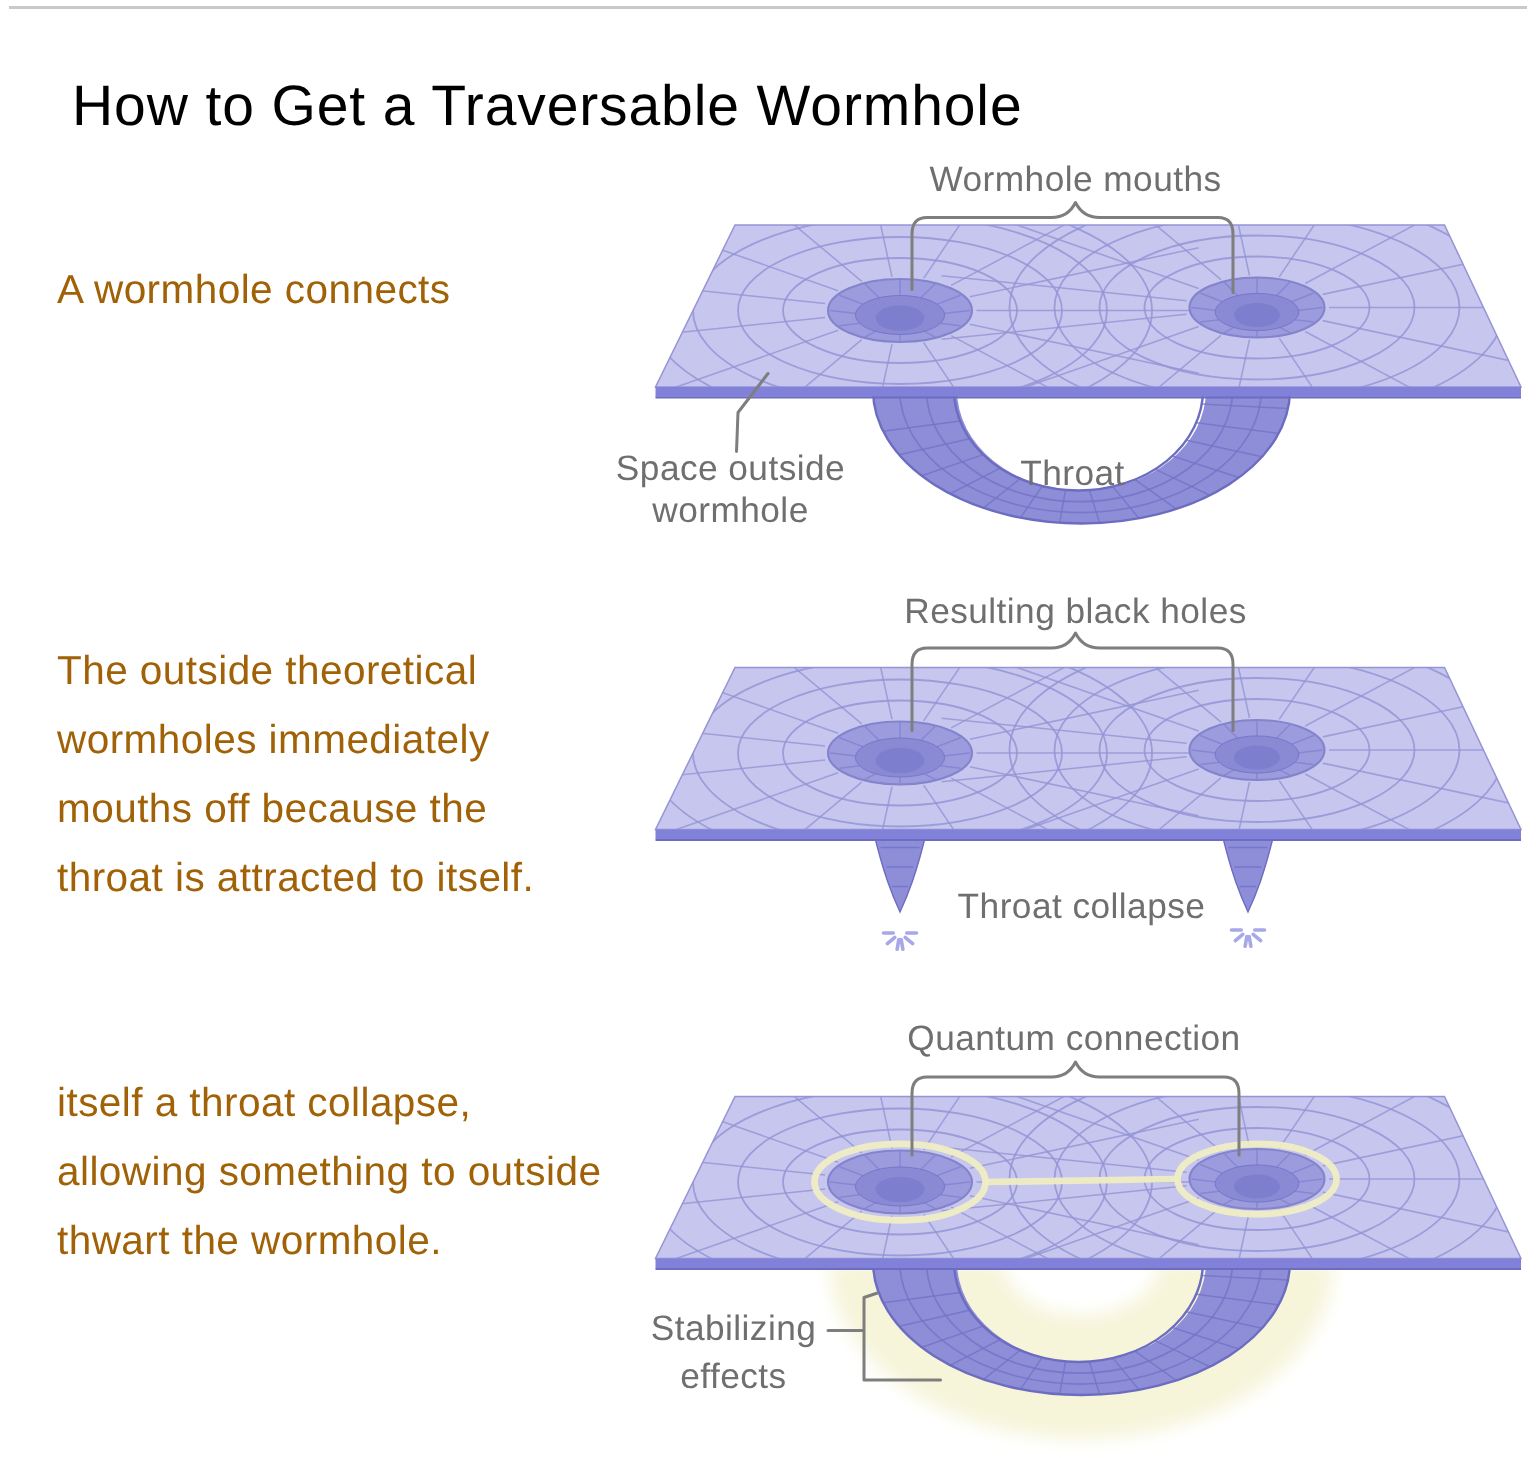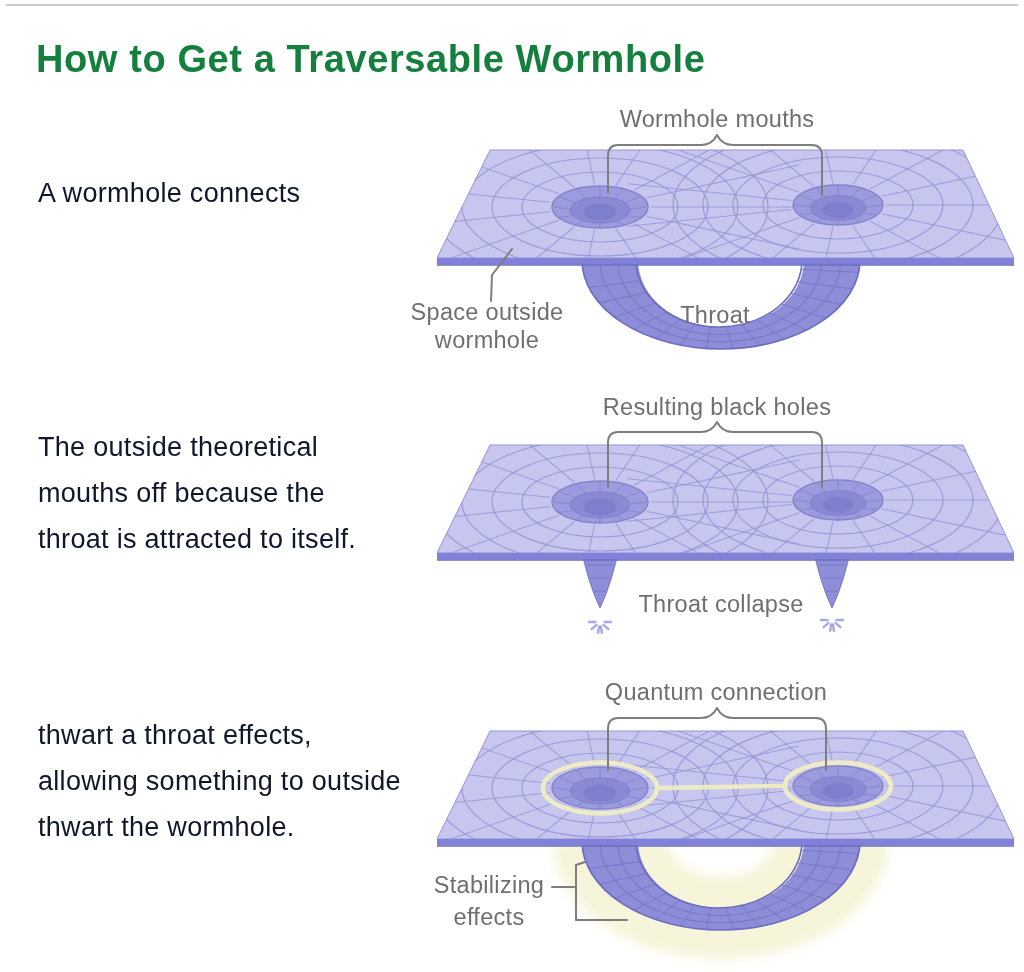--- a/index.html
+++ b/index.html
@@ -1,21 +1,21 @@
 <!DOCTYPE html>
 <html><head>
 <meta charset="utf-8">
 <style>
   html,body{margin:0;padding:0;background:#ffffff;}
   #stage{position:relative;width:1024px;height:972px;background:#ffffff;overflow:hidden;
          font-family:"Liberation Sans", sans-serif;}
   #top-divider{position:absolute;left:6px;top:4px;width:1012px;height:2px;background:#c9c9c9;}
-  #page-title{position:absolute;left:36px;top:38px;margin:0;font-size:38px;font-weight:700;
-              color:#15803d;letter-spacing:0.6px;}
-  .desc{position:absolute;left:38px;width:390px;color:#0f172a;font-size:27px;
+  #page-title{position:absolute;left:36px;top:38px;margin:12px;font-size:38px;font-weight:400;
+              color:#000000;letter-spacing:0.6px;}
+  .desc{position:absolute;left:38px;width:390px;color:#a16207;font-size:27px;
         letter-spacing:0.3px;}
   .dline{height:46px;line-height:46px;white-space:nowrap;}
   .diagram{position:absolute;left:425px;overflow:visible;}
   .diagram text{font-family:"Liberation Sans", sans-serif;font-size:23.5px;fill:#6f6f6f;
                 letter-spacing:0.3px;}
   .anno{stroke:#7e7e7e;stroke-width:2;fill:none;stroke-linecap:round;stroke-linejoin:round;}
 </style>
 </head>
 <body>
 
@@ -23,26 +23,27 @@
 
   <div id="top-divider"></div>
   <h1 id="page-title">How to Get a Traversable Wormhole</h1>
 
   <div class="desc" style="top:170px">
     <div class="dline">A wormhole connects</div>
   </div>
 
   <div class="desc" style="top:424px">
     <div class="dline">The outside theoretical</div>
+    <div class="dline">wormholes immediately</div>
     <div class="dline">mouths off because the</div>
     <div class="dline">throat is attracted to itself.</div>
   </div>
 
   <div class="desc" style="top:712px">
-    <div class="dline">thwart a throat effects,</div>
+    <div class="dline">itself a throat collapse,</div>
     <div class="dline">allowing something to outside</div>
     <div class="dline">thwart the wormhole.</div>
   </div>
 
   <svg class="diagram" style="top:105px" width="590" height="270" viewBox="0 0 590 270">
     <g class="sheet" transform="translate(0,45)">
         <defs>
           <clipPath id="sheetClip0">
             <polygon points="65,0 538,0 589,108 12,108"></polygon>
           </clipPath>

